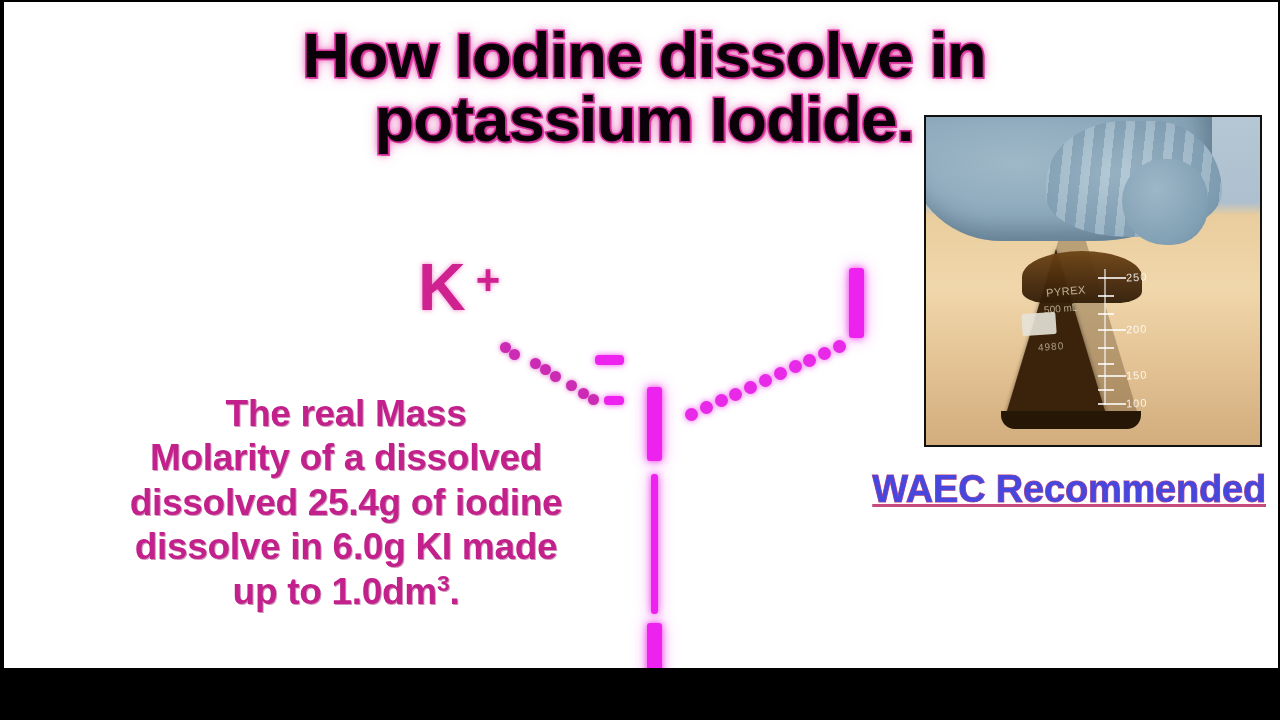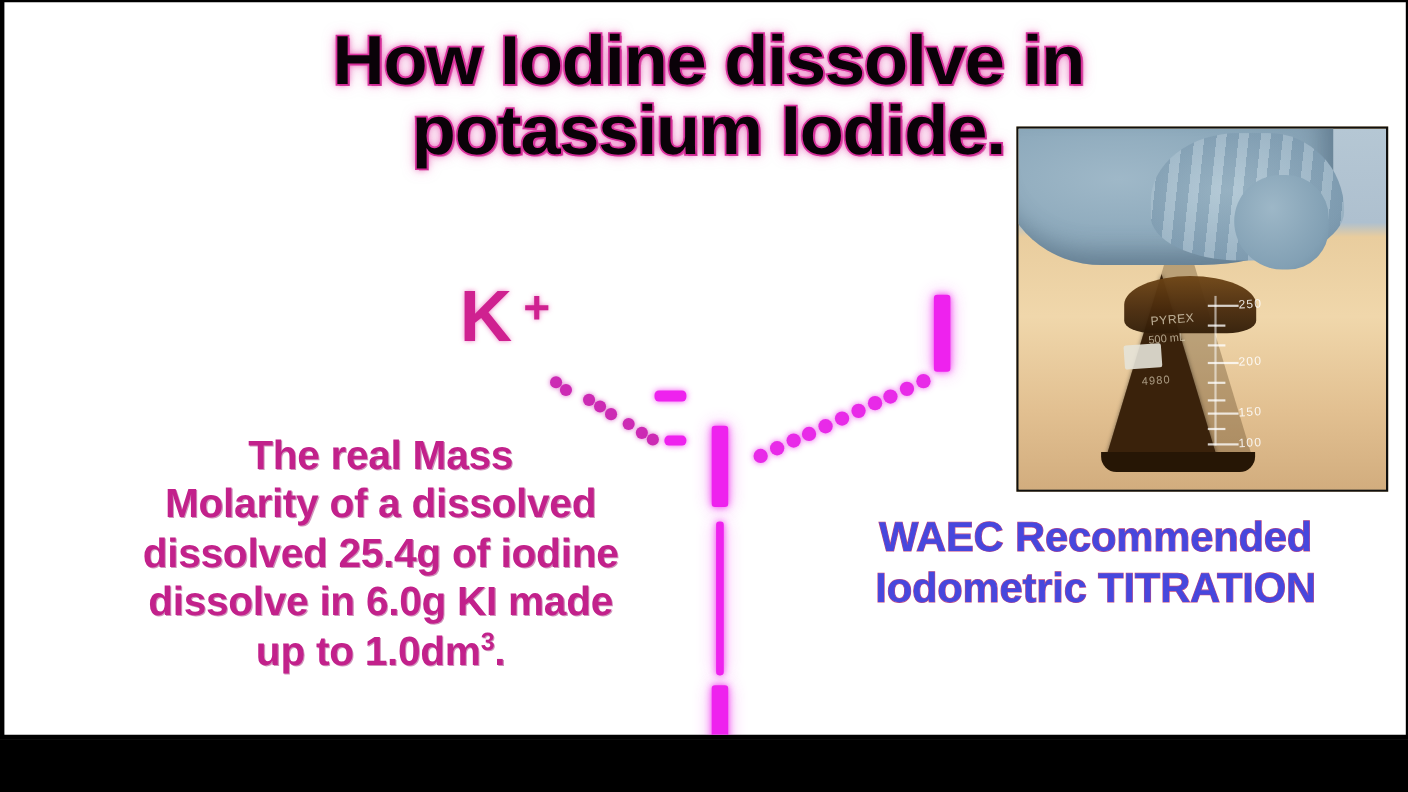--- a/index.html
+++ b/index.html
@@ -152,29 +152,30 @@
   }
   #left-text .ln { display: block; white-space: nowrap; }
   #left-text sup { font-size: 0.62em; vertical-align: super; }
 
   
   #right-text {
     position: absolute;
     left: 722px;
     top: 464px;
     width: 540px;
-    text-align: center;
+    text-align: right;
     font-family: "Liberation Sans", sans-serif;
     font-weight: bold;
     font-size: 38px;
     line-height: 1.22;
     color: #4747dd;
     -webkit-text-stroke: 1px #c74a7e;
     paint-order: stroke fill;
     letter-spacing: -0.2px;
+    text-decoration: underline;
   }
   #right-text .ln { display: block; white-space: nowrap; }
 
   
   #photo {
     position: absolute;
     left: 920px;
     top: 113px;
     width: 338px;
     height: 332px;
@@ -372,21 +373,20 @@
   <div id="left-text">
     <span class="ln">The real Mass</span>
     <span class="ln">Molarity of a dissolved</span>
     <span class="ln">dissolved 25.4g of iodine</span>
     <span class="ln">dissolve in 6.0g KI made</span>
     <span class="ln"><span>up to 1.0dm</span><sup>3</sup><span>.</span></span>
   </div>
 
   <div id="right-text">
     <span class="ln">WAEC Recommended</span>
-    <span class="ln">Iodometric TITRATION</span>
   </div>
 
   <div id="photo">
     <div id="photo-bench"></div>
 
     <div id="flask-body"></div>
     <div id="flask-neck"></div>
     <div id="flask-liquid"></div>
     <div id="flask-liquid-sheen"></div>
     <div id="flask-bottom"></div>

